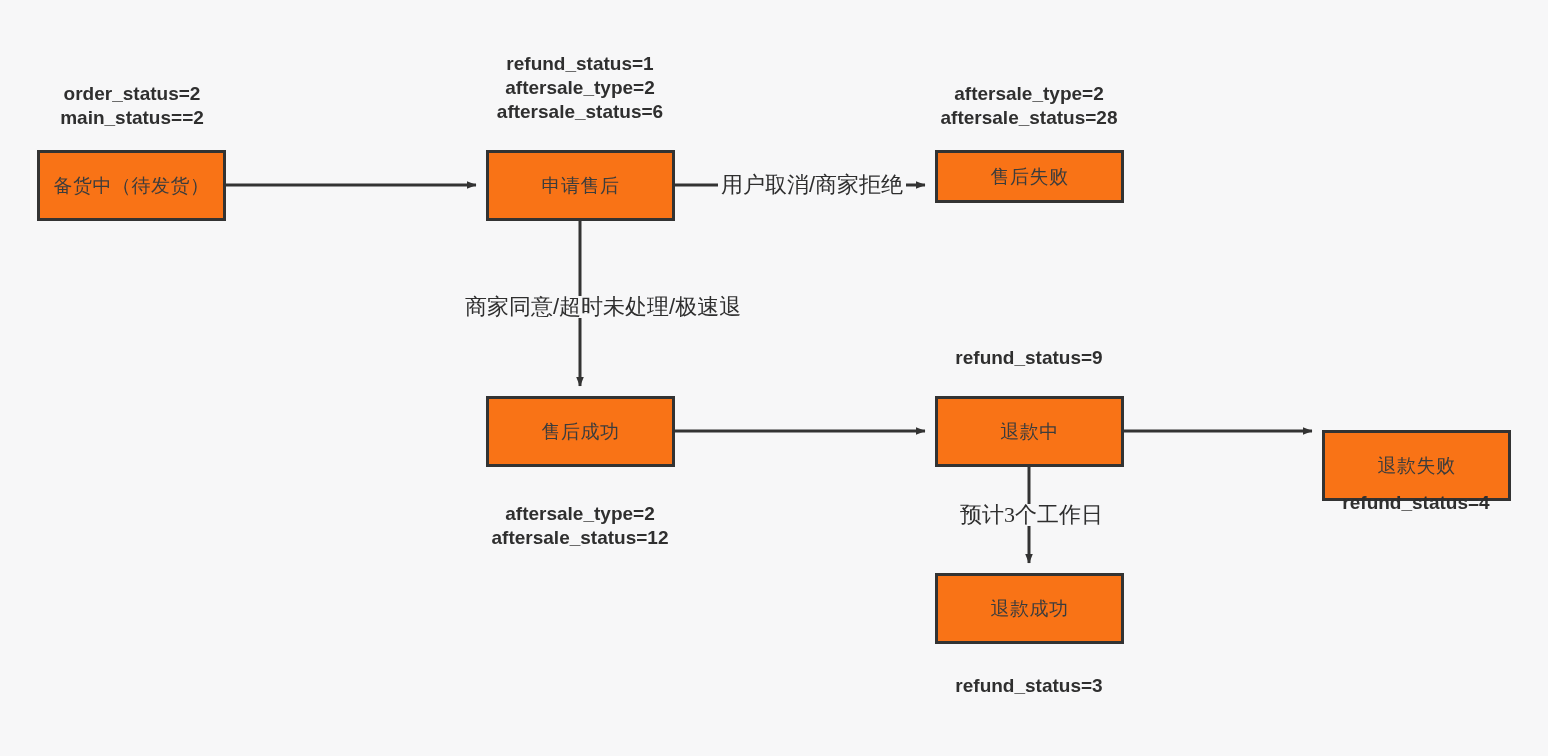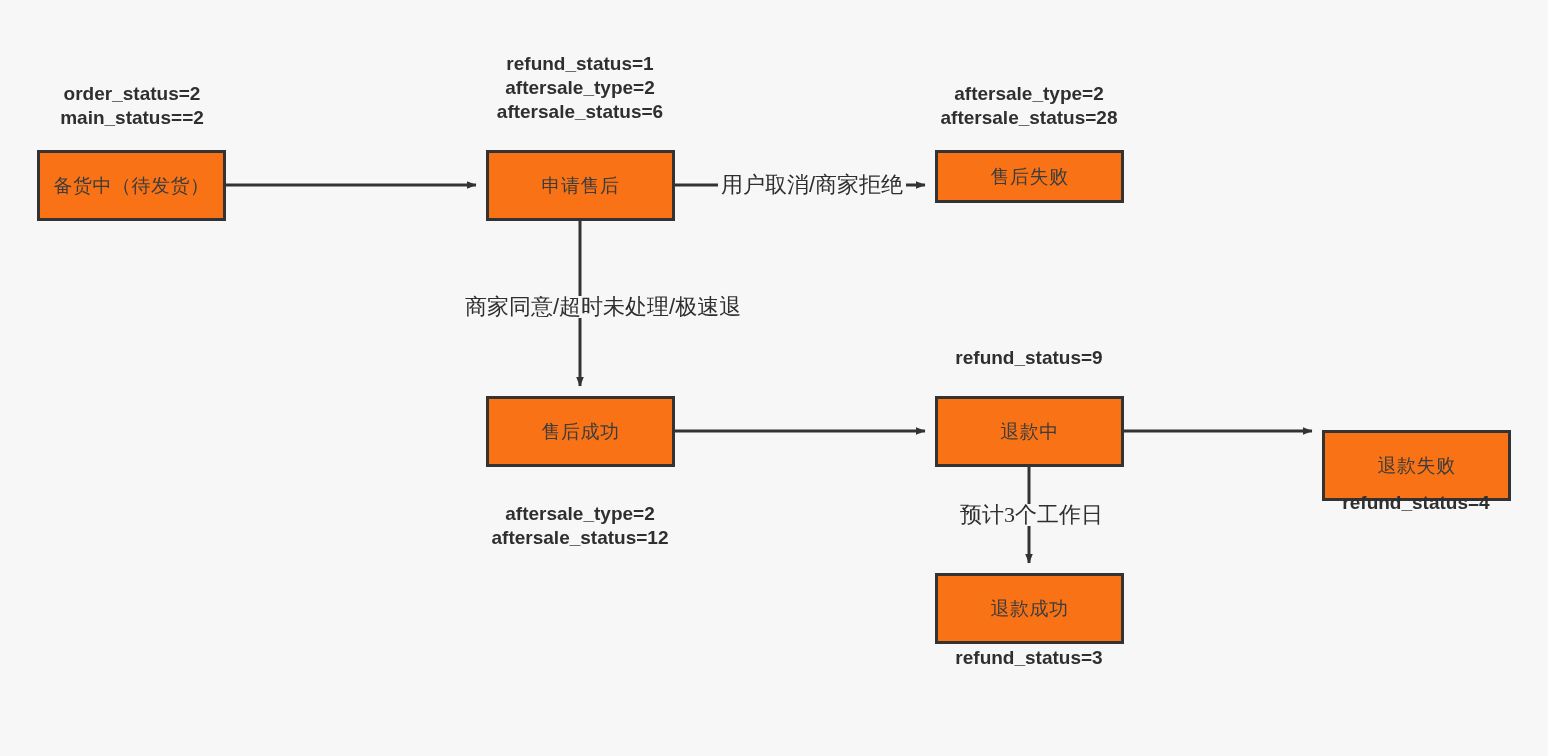--- a/index.html
+++ b/index.html
@@ -136,21 +136,21 @@
   <div class="annotation" style="left:933px; top:82px; width:192px;">aftersale_type=2
 aftersale_status=28</div>
 
   <div class="annotation" style="left:484px; top:502px; width:192px;">aftersale_type=2
 aftersale_status=12</div>
 
   <div class="annotation" style="left:933px; top:346px; width:192px;">refund_status=9</div>
 
   <div class="annotation" style="left:1320px; top:491px; width:192px;">refund_status=4</div>
 
-  <div class="annotation" style="left:933px; top:646px; width:192px;">refund_status=3</div>
+  <div class="annotation" style="left:933px; top:674px; width:192px;">refund_status=3</div>
 
   <div class="edge-label" style="left:718px; top:174px;">用户取消/商家拒绝</div>
 
   <div class="edge-label" style="left:462px; top:296px;">商家同意/超时未处理/极速退</div>
 
   <div class="edge-label" style="left:957px; top:504px;font-family:Liberation Serif, serif;">预计3个工作日</div>
 
 </div>
 
 </body></html>

